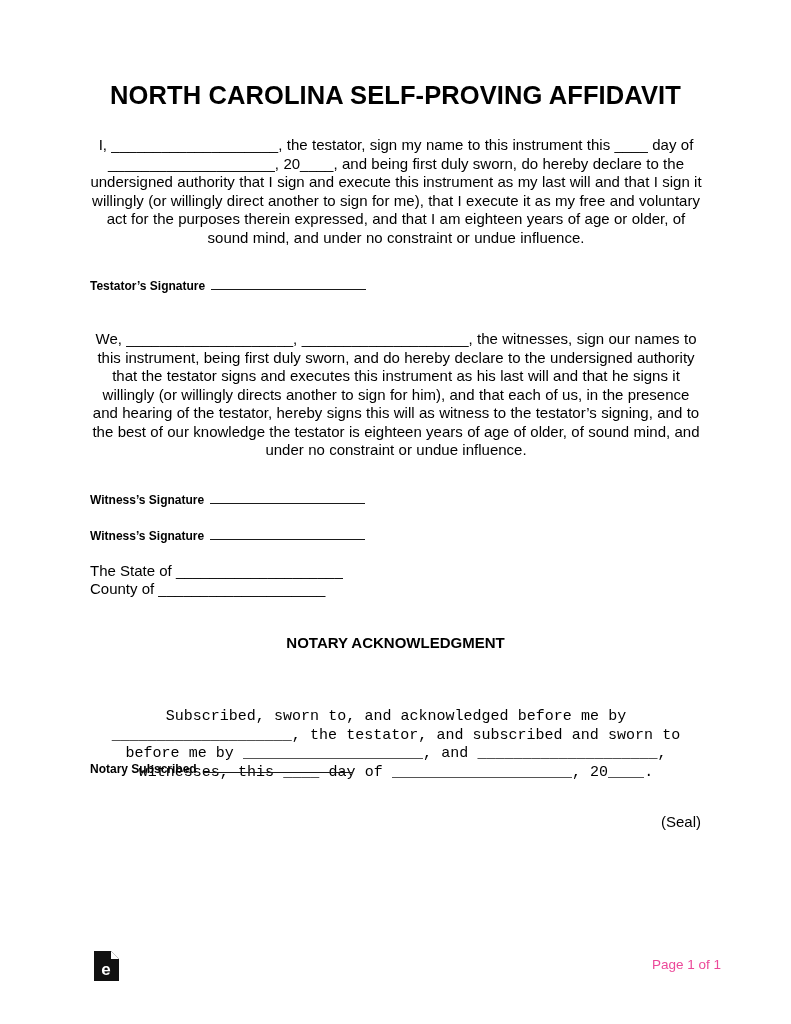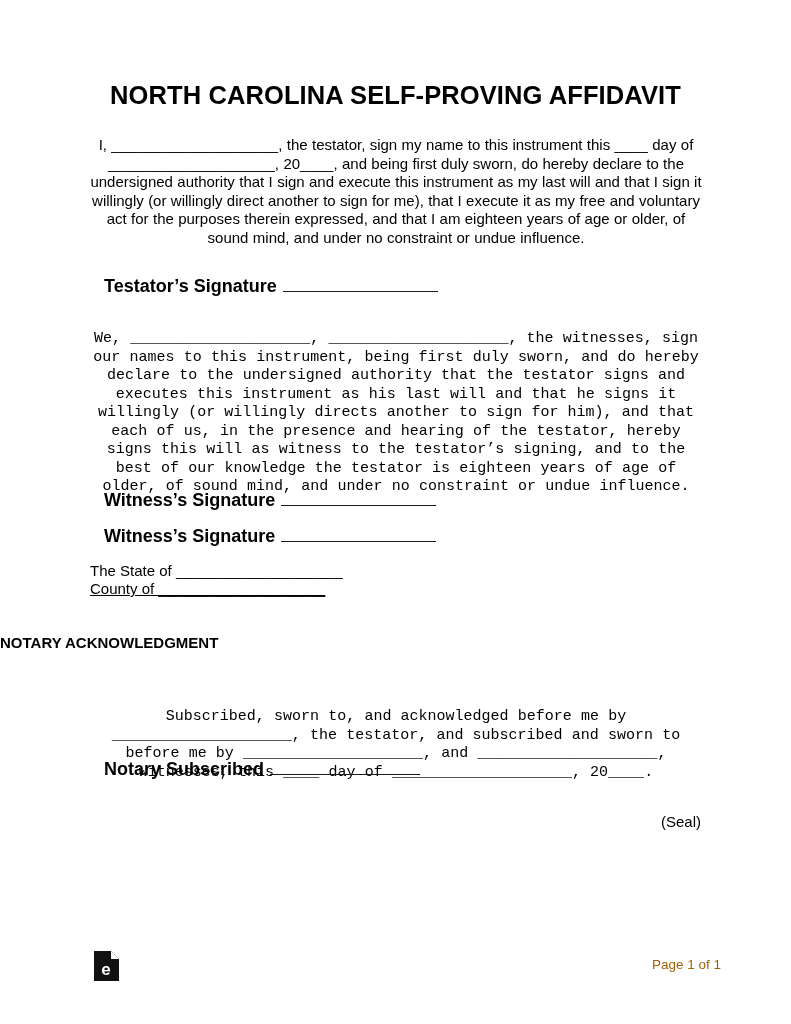--- a/index.html
+++ b/index.html
@@ -42,42 +42,43 @@
     text-align: center;
   }
   .para {
     margin: 0;
     font-size: 15px;
     line-height: 18.5px;
     word-spacing: 0.2px;
   }
   .sig-line {
     position: absolute;
-    left: 104px;
-    font-size: 18px;
+    left: 90px;
+    font-size: 12px;
     line-height: 18.5px;
     white-space: nowrap;
   }
   .sig-line.bold {
     font-weight: bold;
   }
   .sig-rule {
     display: inline-block;
     border-bottom: 1.6px solid #1a1a1a;
     height: 12px;
     vertical-align: baseline;
     margin-left: 6px;
   }
   .rule-w155 { width: 155px; }
   .rule-w150 { width: 150px; }
   .rule-w143 { width: 143px; }
   .section-heading {
     position: absolute;
     left: 0;
     right: 0;
+    text-align: center;
     font-size: 15px;
     font-weight: bold;
     line-height: 18.5px;
   }
   .seal-text {
     position: absolute;
     right: 90px;
     font-size: 15px;
     line-height: 18.5px;
   }
@@ -97,53 +98,53 @@
   }
   .footer-logo svg {
     display: block;
   }
   .page-number {
     position: absolute;
     right: 70px;
     top: 957px;
     font-size: 13.5px;
     line-height: 16px;
-    color: #a16207;
+    color: #ec4899;
   }
 </style>
 </head>
 <body>
 
 <div class="page">
 
   <h1 class="doc-title">NORTH CAROLINA SELF-PROVING AFFIDAVIT</h1>
 
   <div class="body-block" style="top:136px;">
     <p class="para">I, ____________________, the testator, sign my name to this instrument this ____ day of ____________________, 20____, and being first duly sworn, do hereby declare to the undersigned authority that I sign and execute this instrument as my last will and that I sign it willingly (or willingly direct another to sign for me), that I execute it as my free and voluntary act for the purposes therein expressed, and that I am eighteen years of age or older, of sound mind, and under no constraint or undue influence.</p>
   </div>
 
   <div class="sig-line bold" style="top:277px;">
     <span>Testator’s Signature</span><span class="sig-rule rule-w155"></span>
   </div>
 
-  <div class="body-block" style="top:330px;font-family:Liberation Mono, monospace;">
+  <div class="body-block" style="top:330px;">
     <p class="para">We, ____________________, ____________________, the witnesses, sign our names to this instrument, being first duly sworn, and do hereby declare to the undersigned authority that the testator signs and executes this instrument as his last will and that he signs it willingly (or willingly directs another to sign for him), and that each of us, in the presence and hearing of the testator, hereby signs this will as witness to the testator’s signing, and to the best of our knowledge the testator is eighteen years of age of older, of sound mind, and under no constraint or undue influence.</p>
   </div>
 
   <div class="sig-line bold" style="top:491px;">
     <span>Witness’s Signature</span><span class="sig-rule rule-w155"></span>
   </div>
 
   <div class="sig-line bold" style="top:527px;">
     <span>Witness’s Signature</span><span class="sig-rule rule-w155"></span>
   </div>
 
   <div class="state-line" style="top:562px;text-align:right;">The State of ____________________</div>
 
-  <div class="state-line" style="top:580px;text-decoration:underline;">County of ____________________</div>
+  <div class="state-line" style="top:580px;">County of ____________________</div>
 
   <div class="section-heading" style="top:634px;">NOTARY ACKNOWLEDGMENT</div>
 
   <div class="body-block" style="top:708px;font-family:Liberation Mono, monospace;">
     <p class="para">Subscribed, sworn to, and acknowledged before me by ____________________, the testator, and subscribed and sworn to before me by ____________________, and ____________________, witnesses, this ____ day of ____________________, 20____.</p>
   </div>
 
   <div class="sig-line bold" style="top:760px;">
     <span>Notary Subscribed</span><span class="sig-rule rule-w150"></span>
   </div>

